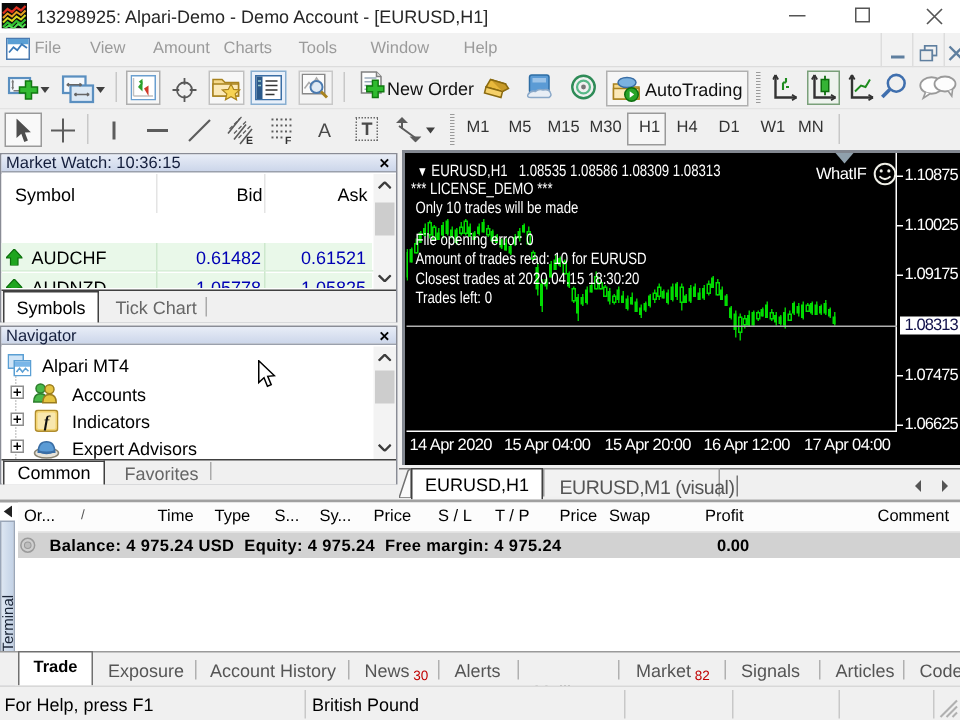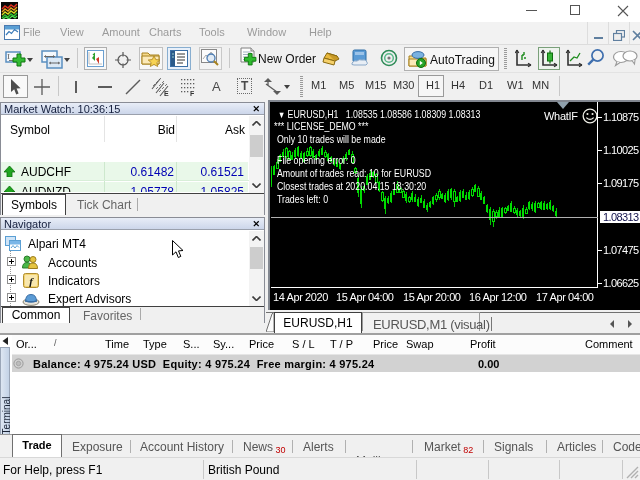--- a/index.html
+++ b/index.html
@@ -50,20 +50,21 @@
 <div id="app">
   <div id="titlebar" class="abs">
     <svg width="17" height="17" style="position:absolute;left:1px;top:2px;" viewBox="0 0 17 17">
       <rect x="0" y="0" width="17" height="17" fill="#0a0a0a"></rect>
       <path d="M1 7 L4 4 L7 6 L10 3 L13 5 L16 2" stroke="#e03020" stroke-width="1.5" fill="none"></path>
       <path d="M1 10 L4 7 L7 9 L10 6 L13 8 L16 5" stroke="#e8a020" stroke-width="1.4" fill="none"></path>
       <path d="M1 13 L4 10 L7 12 L10 9 L13 11 L16 8" stroke="#d8d820" stroke-width="1.4" fill="none"></path>
       <path d="M1 16 L4 13 L7 15 L10 12 L13 14 L16 11" stroke="#30c030" stroke-width="1.5" fill="none"></path>
       <path d="M2 17 L5 15 L8 17 L11 14 L14 16 L16 14" stroke="#50e050" stroke-width="1.3" fill="none"></path>
     </svg>
+    <div class="ttext">13298925: Alpari-Demo - Demo Account - [EURUSD,H1]</div>
     <div style="position:absolute; left:526px; top:10px; width:11px; height:1px; background:#555;"></div>
     <div style="position:absolute; left:570px; top:5px; width:10px; height:10px; border:1px solid #555;"></div>
     <svg width="12" height="12" style="position:absolute;left:617px;top:5px;" viewBox="0 0 12 12">
         <path d="M1 1 L11 11 M11 1 L1 11" stroke="#555" stroke-width="1.1"></path>
       </svg>
   </div>
   <div id="menubar" class="abs">
     <svg width="16" height="15" style="position:absolute;left:4px;top:3px;" viewBox="0 0 16 15">
       <rect x="0.5" y="0.5" width="15" height="14" fill="#fff" stroke="#4a7ab0"></rect>
       <rect x="1" y="1" width="14" height="3.5" fill="#5a9fd4"></rect>

